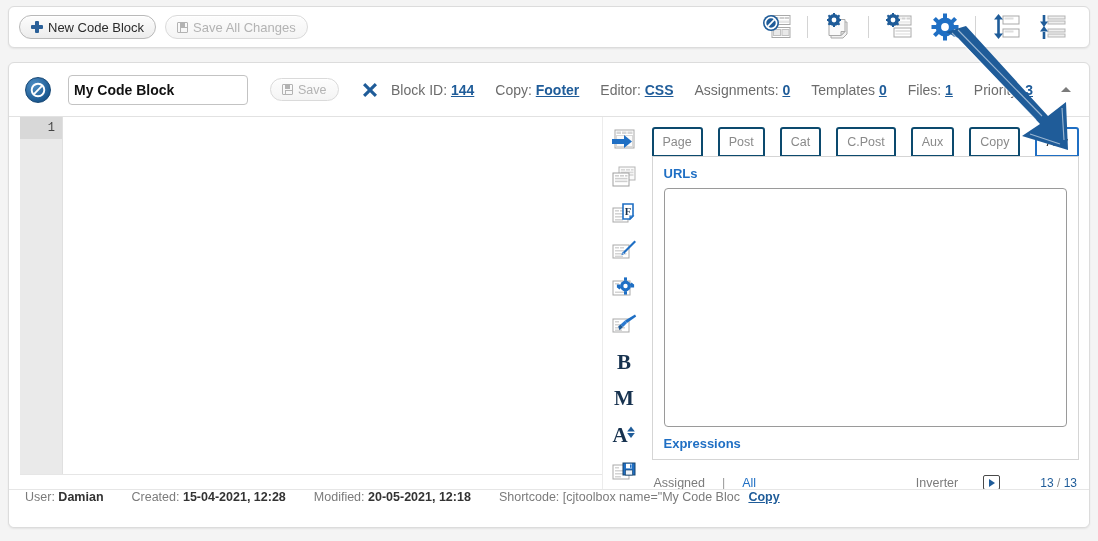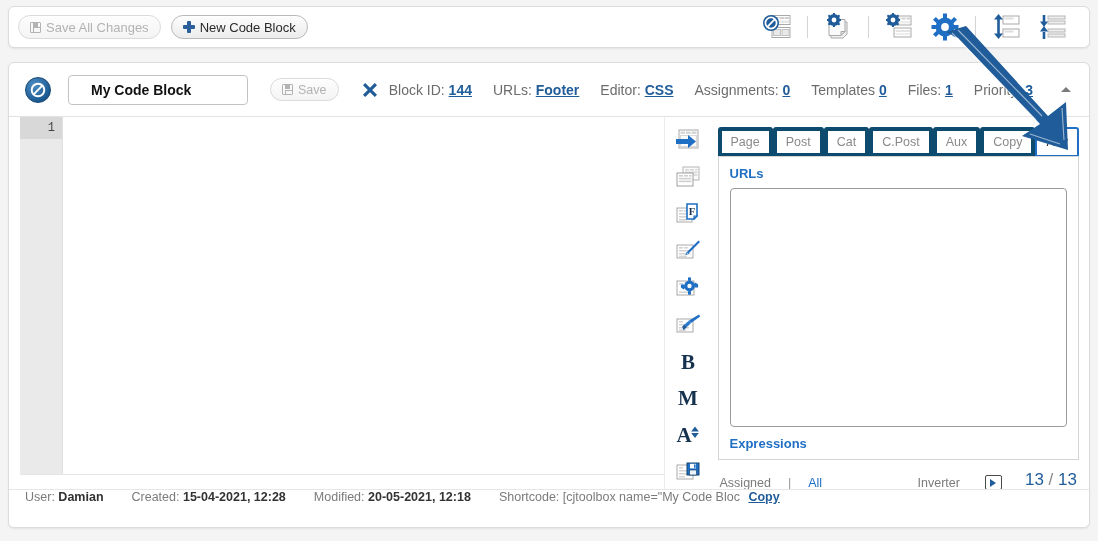--- a/index.html
+++ b/index.html
@@ -97,21 +97,21 @@
     background: radial-gradient(circle at 35% 30%, #4f8ec4, #1c5a92 70%, #14436e);
     border: 1px solid #164775;
     display: flex; align-items: center; justify-content: center;
     flex: none;
   }
   #block-logo svg { display: block; }
 
   #blockname {
     margin-left: 17px; width: 180px; height: 30px;
     border: 1px solid #c3c3c3; border-radius: 4px;
-    padding: 0 22px; font-size: 14px; font-weight: bold; color: #111;
+    padding: 0 5px; font-size: 14px; font-weight: bold; color: #111;
     font-family: "Liberation Sans", sans-serif;
     background: #fff;
   }
   #save-btn { margin-left: 22px; height: 23px; font-size: 12.5px; }
 
   #close-x {
     margin-left: 20px; width: 22px; height: 22px; cursor: pointer;
     display:flex; align-items:center; justify-content:center;
   }
 
@@ -183,23 +183,23 @@
   #rightpanel {
     flex: 1;
     padding: 8px 10px 0 6px;
     background: #fff;
     display: flex; flex-direction: column;
   }
   #tabs { display: flex; align-items: flex-end; height: 32px; }
   .tab {
     height: 30px; min-width: 38px; padding: 0 9px;
     display: flex; align-items: center; justify-content: center;
-    border: 4px solid #0c4a6e; border-radius: 3px 3px 0 0;
+    border: 2px solid #0c4a6e; border-radius: 3px 3px 0 0;
     background: #fff; font-size: 12.5px; color: #8a8a8a;
-    margin-right: 0; cursor: pointer; white-space: nowrap;
+    margin-right: 15px; cursor: pointer; white-space: nowrap;
   }
   .tab.active {
     border: 2px solid #1f6fc4; color: #2a2a2a; background: #fff;
     font-weight: normal; margin-right: 0;
   }
   #tabcontent {
     border: 1px solid #d5d5d5;
     border-top: 1px solid #d5d5d5;
     margin-top: -1px;
     flex: 1;
@@ -232,21 +232,21 @@
     margin-left: 13px; width: 17px; height: 15px;
     border: 1px solid #4a4a4a; border-radius: 2px;
     display: flex; align-items: center; justify-content: center;
     background: #fff; cursor: pointer;
   }
   .tri-right {
     width: 0; height: 0;
     border-top: 4px solid transparent; border-bottom: 4px solid transparent;
     border-left: 6px solid #1f5c99;
   }
-  #counter { margin-left: 11px; color: #1f5c99; font-size: 17px; }
+  #counter { margin-left: 28px; color: #1f5c99; font-size: 12px; }
   #counter .cslash { color: #8a8a8a; }
 
   
   #statusbar {
     position: absolute; left: 0; right: 0; bottom: 0; height: 38px;
     border-top: 1px solid #e6e6e6;
     display: flex; align-items: flex-start;
     padding-left: 16px;
     font-size: 12.5px; color: #7b7b7b;
     gap: 28px;
@@ -263,28 +263,28 @@
     pointer-events: none;
   }
 </style>
 </head>
 <body>
 
 <div id="root">
 
   <div id="topbar" class="panel">
 
+    <div id="newblock-btn" class="btn-pill">
+      <span class="ico plus"></span>
+      <span>New Code Block</span>
+    </div>
+
     <div id="saveall-btn" class="btn-pill disabled">
       <span class="ico floppy"></span>
       <span>Save All Changes</span>
-    </div>
-
-    <div id="newblock-btn" class="btn-pill">
-      <span class="ico plus"></span>
-      <span>New Code Block</span>
     </div>
 
     <div id="topbar-icons">
 
       <div class="tb-icon">
         <svg width="30" height="26" viewBox="0 0 30 26">
           <rect x="10" y="1.5" width="18" height="9" fill="#fff" stroke="#a9a9a9"></rect>
           <rect x="11.5" y="3" width="5" height="2" fill="#cfcfcf"></rect>
             <rect x="17.5" y="3" width="5" height="2" fill="#cfcfcf"></rect>
             <rect x="23" y="3" width="4" height="2" fill="#cfcfcf"></rect>
@@ -417,21 +417,21 @@
           <path d="M4 6.2 L6.2 4 L11 8.8 L15.8 4 L18 6.2 L13.2 11 L18 15.8 L15.8 18 L11 13.2 L6.2 18 L4 15.8 L8.8 11 Z" fill="#1f5c99"></path>
         </svg>
       </div>
 
       <div id="meta">
         <span>
           <span>Block ID:</span>
           <span class="mv">144</span>
         </span>
         <span>
-          <span>URLs:</span>
+          <span>Copy:</span>
           <span class="mv">Footer</span>
         </span>
         <span>
           <span>Editor:</span>
           <span class="mv">CSS</span>
         </span>
         <span>
           <span>Assignments:</span>
           <span class="mv">0</span>
         </span>

